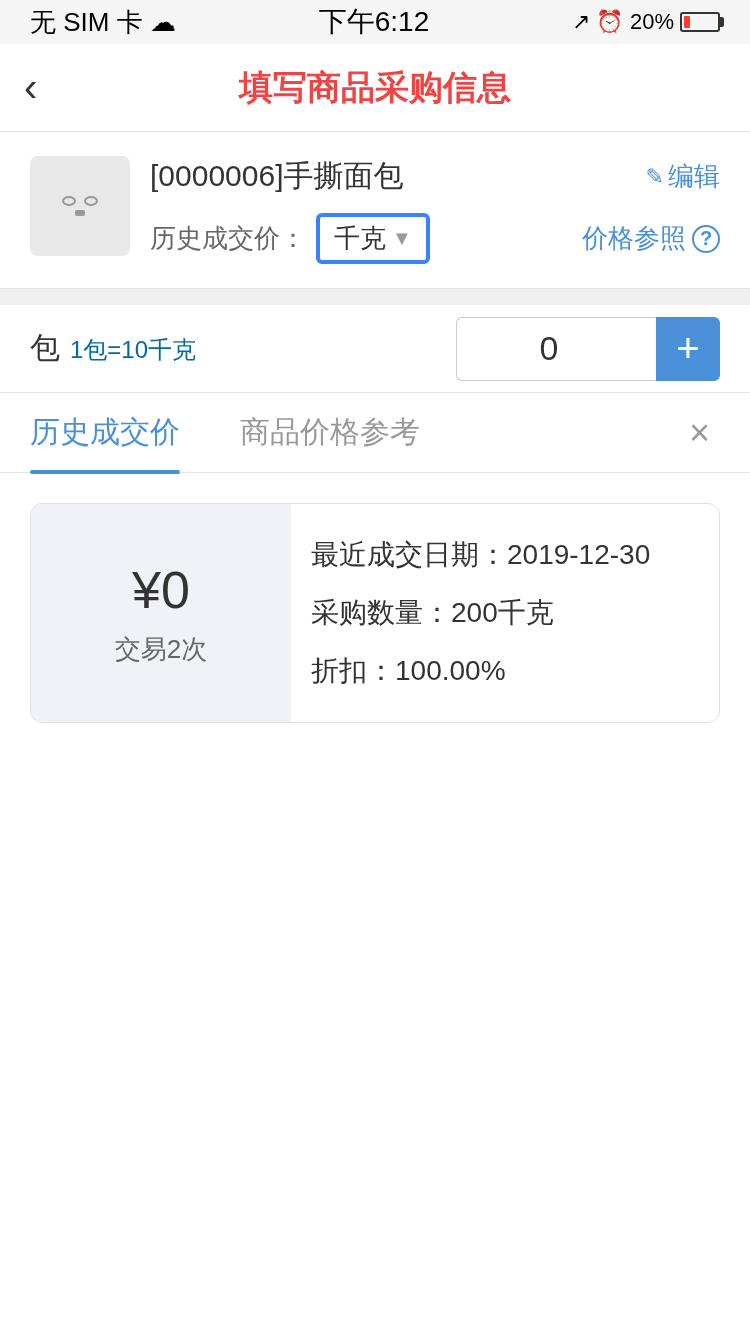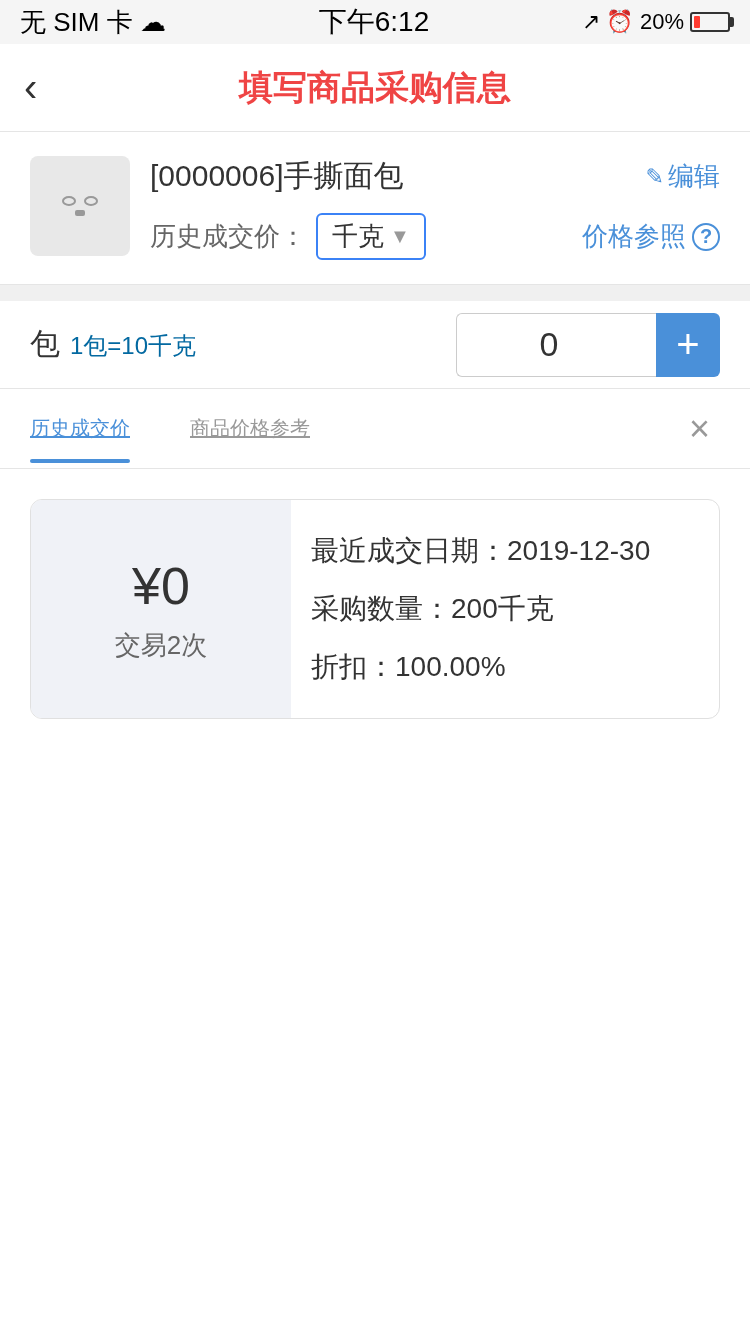--- a/index.html
+++ b/index.html
@@ -13,21 +13,21 @@
     }
 
     
     .status-bar {
       width: 750px;
       height: 44px;
       background: #f5f5f5;
       display: flex;
       align-items: center;
       justify-content: space-between;
-      padding: 0 20px;
+      padding: 0 30px;
       font-size: 26px;
       color: #000;
     }
     .status-left { display: flex; align-items: center; gap: 8px; }
     .status-center { font-size: 28px; font-weight: 500; }
     .status-right { display: flex; align-items: center; gap: 6px; font-size: 22px; }
     .battery {
       width: 40px; height: 20px; border: 2px solid #333; border-radius: 3px; position: relative;
       display: flex; align-items: center; padding: 2px;
     }
@@ -120,21 +120,21 @@
     }
     .purchase-unit-row {
       display: flex; align-items: center; justify-content: space-between;
     }
     .unit-label {
       font-size: 26px;
       color: #666;
     }
     .unit-select {
       display: flex; align-items: center; gap: 6px;
-      border: 2px solid #3b82f6;
+      border: 4px solid #3b82f6;
       border-radius: 6px;
       padding: 4px 14px;
       font-size: 26px;
       color: #333;
       background: #fff;
       cursor: pointer;
     }
     .unit-arrow { font-size: 20px; color: #999; }
     .price-ref-btn {
       font-size: 26px;
@@ -221,23 +221,22 @@
     .tabs-left {
       display: flex; align-items: center; gap: 60px;
     }
     .tab-item {
       display: flex; flex-direction: column; align-items: center;
       padding: 20px 0;
       cursor: pointer;
       position: relative;
     }
     .tab-label {
-      font-size: 20px;
+      font-size: 30px;
       color: #999;
-      text-decoration: underline;
     }
     .tab-item.active .tab-label {
       color: #4a90d9;
     }
     .tab-underline {
       position: absolute;
       bottom: -1px;
       left: 0; right: 0;
       height: 4px;
       background: #4a90d9;

